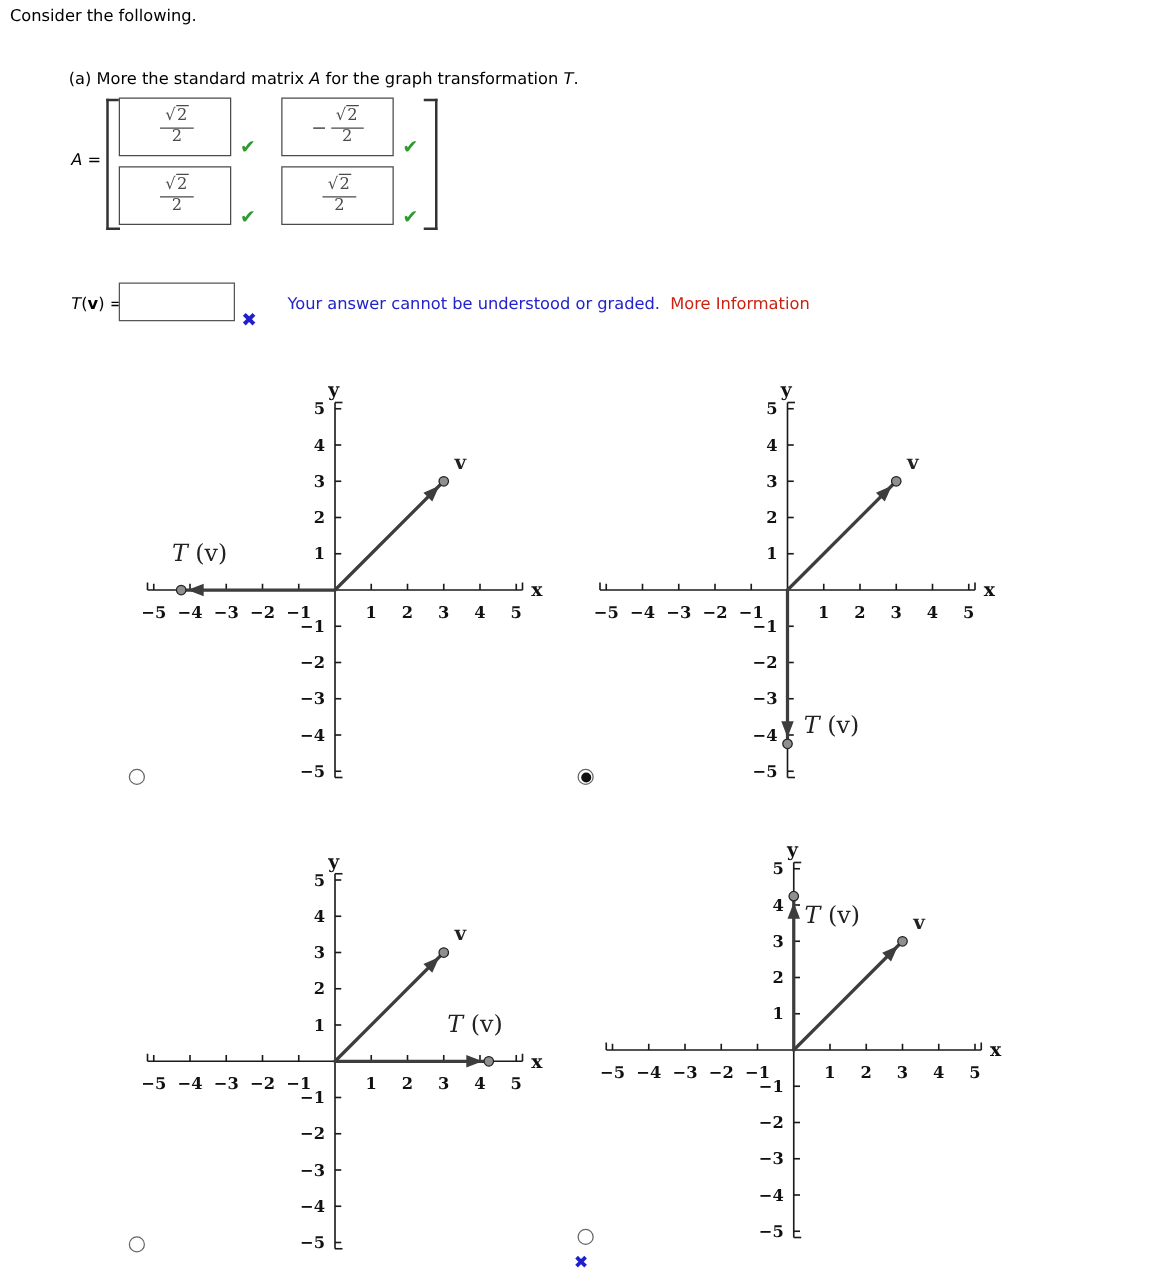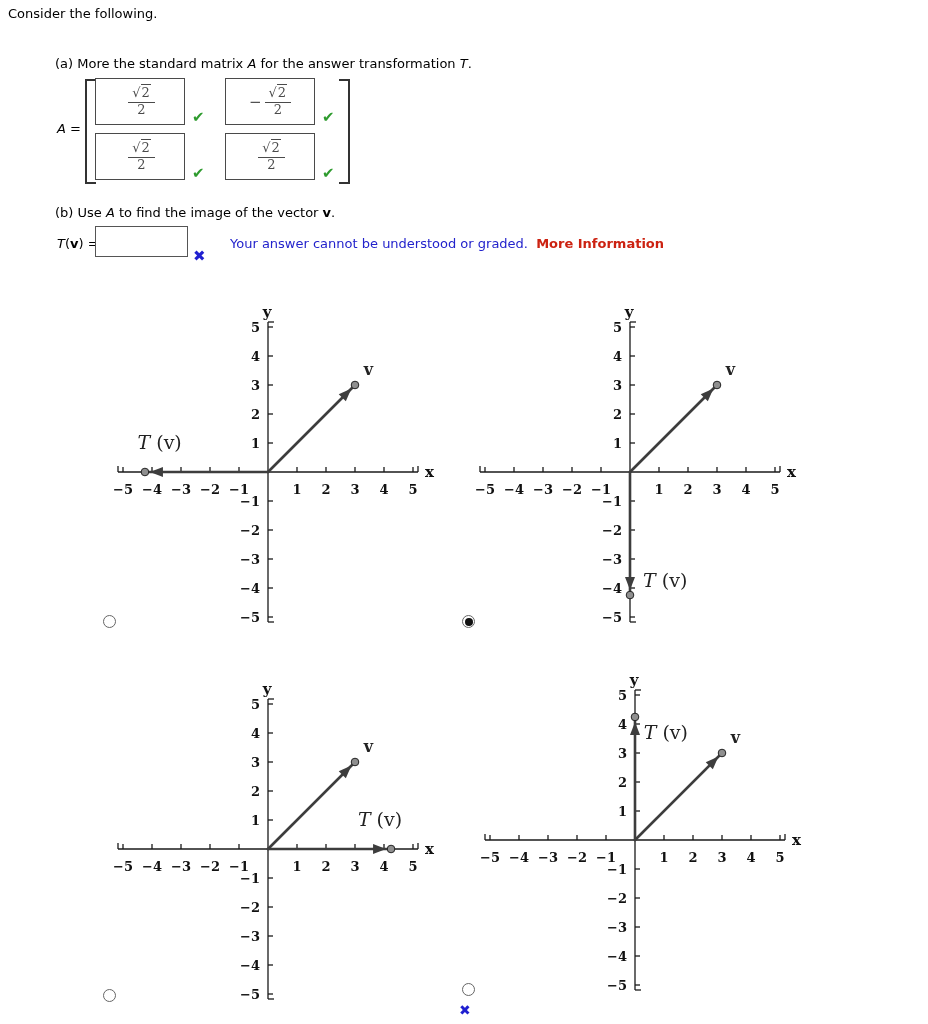--- a/index.html
+++ b/index.html
@@ -3,21 +3,21 @@
 <meta charset="utf-8">
 <style>
   html,body{margin:0;padding:0;background:#fff;}
   .page{position:relative;width:928px;height:1024px;background:#fff;
         font-family:"DejaVu Sans",sans-serif;font-size:13px;color:#000;overflow:hidden;}
   .abs{position:absolute;white-space:nowrap;}
   .it{font-style:italic;}
   .bv{font-weight:bold;}
   sup{font-size:9px;}
   .blue{color:#2323cc;}
-  .red{color:#cc2211;cursor:pointer;font-weight:bold;}
+  .red{color:#cc2211;cursor:pointer;}
   
   .bracket{position:absolute;width:9px;height:101px;}
   .lb{border-left:2px solid #333;border-top:2px solid #333;border-bottom:2px solid #333;}
   .rb{border-right:2px solid #333;border-top:2px solid #333;border-bottom:2px solid #333;}
   .entry-box{position:absolute;width:88px;height:45px;border:1px solid #4a4a4a;background:#fff;
              display:flex;align-items:center;justify-content:center;}
   .sign{font-family:"DejaVu Serif",serif;color:#4a4a4a;font-size:15px;margin-right:3px;}
   .mfrac{display:inline-flex;flex-direction:column;align-items:center;
          font-family:"DejaVu Serif",serif;color:#4a4a4a;font-size:13px;line-height:1.15;}
   .mfrac .num{border-bottom:1px solid #4a4a4a;padding:0 4px 1px;}
@@ -40,21 +40,21 @@
 </style>
 </head>
 <body>
 
 <div class="page">
 
   <div class="abs" style="left:8px;top:6px;text-align:center;">Consider the following.</div>
 
 
   <div class="abs" style="left:55px;top:56px;">
-    <span>(a) More the standard matrix </span><span class="it">A</span><span> for the answer transformation </span><span class="it">T</span><span>.</span>
+    <span>(a) More the standard matrix </span><span class="it">A</span><span> for the graph transformation </span><span class="it">T</span><span>.</span>
   </div>
 
   <div>
     <span class="abs" style="left:57px;top:121px;"><span class="it">A</span><span> =</span></span>
     <div class="bracket lb abs" style="left:85px;top:79px;"></div>
     <div class="bracket rb abs" style="left:339px;top:79px;"></div>
 
     <div class="entry-box" style="left:95px;top:78px;">
       <span class="sign"></span>
       <span class="mfrac">
@@ -83,23 +83,20 @@
           <span class="den">2</span>
         </span>
     </div>
 
     <span class="check" style="left:192px;top:108px;">✔</span>
     <span class="check" style="left:322px;top:108px;">✔</span>
     <span class="check" style="left:192px;top:164px;">✔</span>
     <span class="check" style="left:322px;top:164px;">✔</span>
   </div>
 
-  <div class="abs" style="left:55px;top:205px;">
-    <span>(b) Use </span><span class="it">A</span><span> to find the image of the vector </span><span class="bv">v</span><span>.</span>
-  </div>
 
   <div class="abs" style="left:57px;top:236px;">
     <span class="it">T</span><span>(</span><span class="bv">v</span><span>) =</span>
   </div>
   <input class="answer-input" style="left: 95px; top: 226px;" value="">
   <span class="x-icon" style="left:193px;top:247px;">✖</span>
   <div class="abs" style="left:230px;top:236px;">
     <span class="blue">Your answer cannot be understood or graded.</span>
     <span class="red" style="margin-left:4px;">More Information</span>
   </div>

